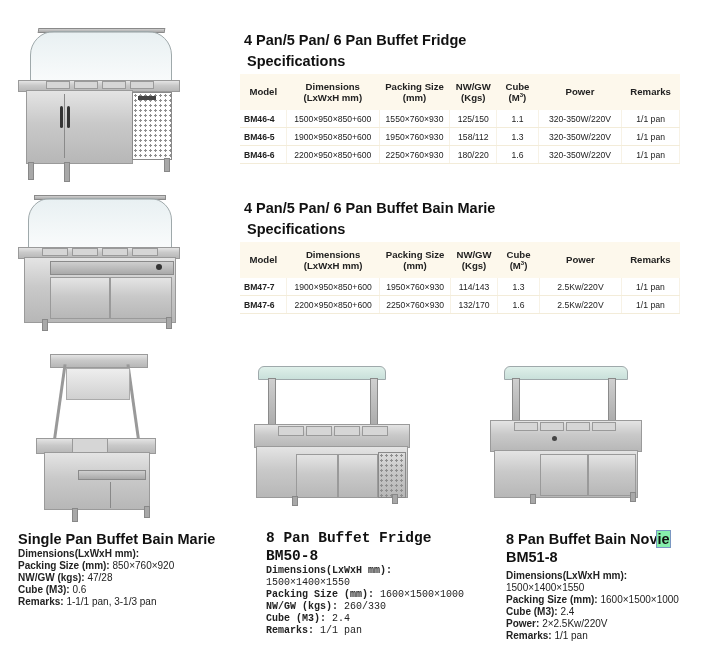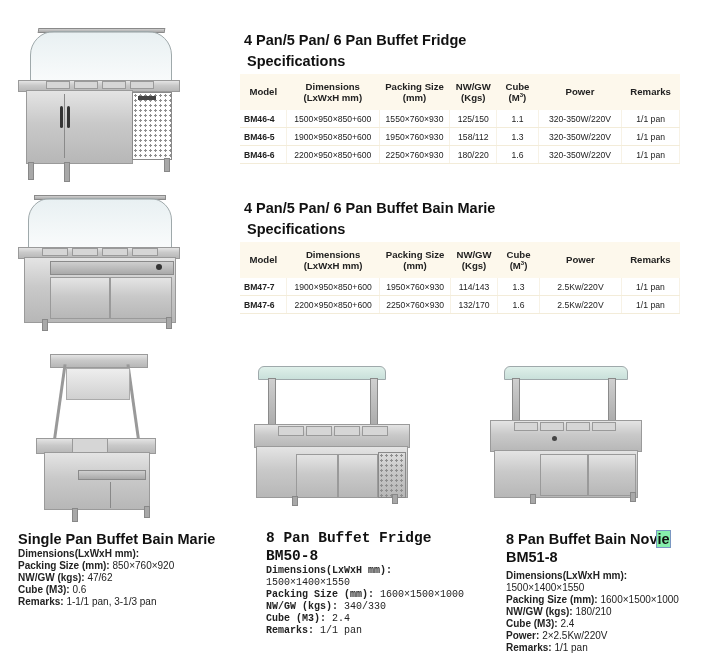--- a/index.html
+++ b/index.html
@@ -203,39 +203,38 @@
   <div class="steel abs" style="left:50px;top:88px;width:46px;height:40px;"></div>
   <div class="steel abs" style="left:98px;top:88px;width:46px;height:40px;"></div>
   <div class="leg" style="left:40px;top:128px;height:8px;"></div>
   <div class="leg" style="left:140px;top:126px;height:8px;"></div>
 </div>
 
 <div class="abs" style="left:18px;top:530px;">
   <div class="product-title">Single Pan Buffet Bain Marie</div>
   <div class="info"><b>Dimensions(LxWxH mm):</b></div>
   <div class="info"><b>Packing Size (mm):</b> <span>850×760×920</span></div>
-  <div class="info"><b>NW/GW (kgs):</b> <span>47/62</span></div>
+  <div class="info"><b>NW/GW (kgs):</b> <span>47/28</span></div>
   <div class="info"><b>Cube (M3):</b> <span>0.6</span></div>
   <div class="info"><b>Remarks:</b> <span>1-1/1 pan, 3-1/3 pan</span></div>
 </div>
 
 <div class="abs" style="left:266px;top:529px;font-family:Liberation Mono, monospace;">
   <div class="product-title">8 Pan Buffet Fridge</div>
   <div class="product-model" style="">BM50-8</div>
   <div class="info"><b>Dimensions(LxWxH mm):</b></div>
   <div class="info">1500×1400×1550</div>
   <div class="info"><b>Packing Size (mm):</b> <span>1600×1500×1000</span></div>
-  <div class="info"><b>NW/GW (kgs):</b> <span>340/330</span></div>
+  <div class="info"><b>NW/GW (kgs):</b> <span>260/330</span></div>
   <div class="info"><b>Cube (M3):</b> <span>2.4</span></div>
   <div class="info"><b>Remarks:</b> <span>1/1 pan</span></div>
 </div>
 
 <div class="abs" style="left:506px;top:530px;">
   <div class="product-title"><span>8 Pan Buffet Bain Nov</span><span class="sel">ie</span></div>
   <div class="product-model" style="margin-bottom:4px;">BM51-8</div>
   <div class="info"><b>Dimensions(LxWxH mm):</b></div>
   <div class="info">1500×1400×1550</div>
   <div class="info"><b>Packing Size (mm):</b> <span>1600×1500×1000</span></div>
-  <div class="info"><b>NW/GW (kgs):</b> <span>180/210</span></div>
   <div class="info"><b>Cube (M3):</b> <span>2.4</span></div>
   <div class="info"><b>Power:</b> <span>2×2.5Kw/220V</span></div>
   <div class="info"><b>Remarks:</b> <span>1/1 pan</span></div>
 </div>
 
 </body></html>

